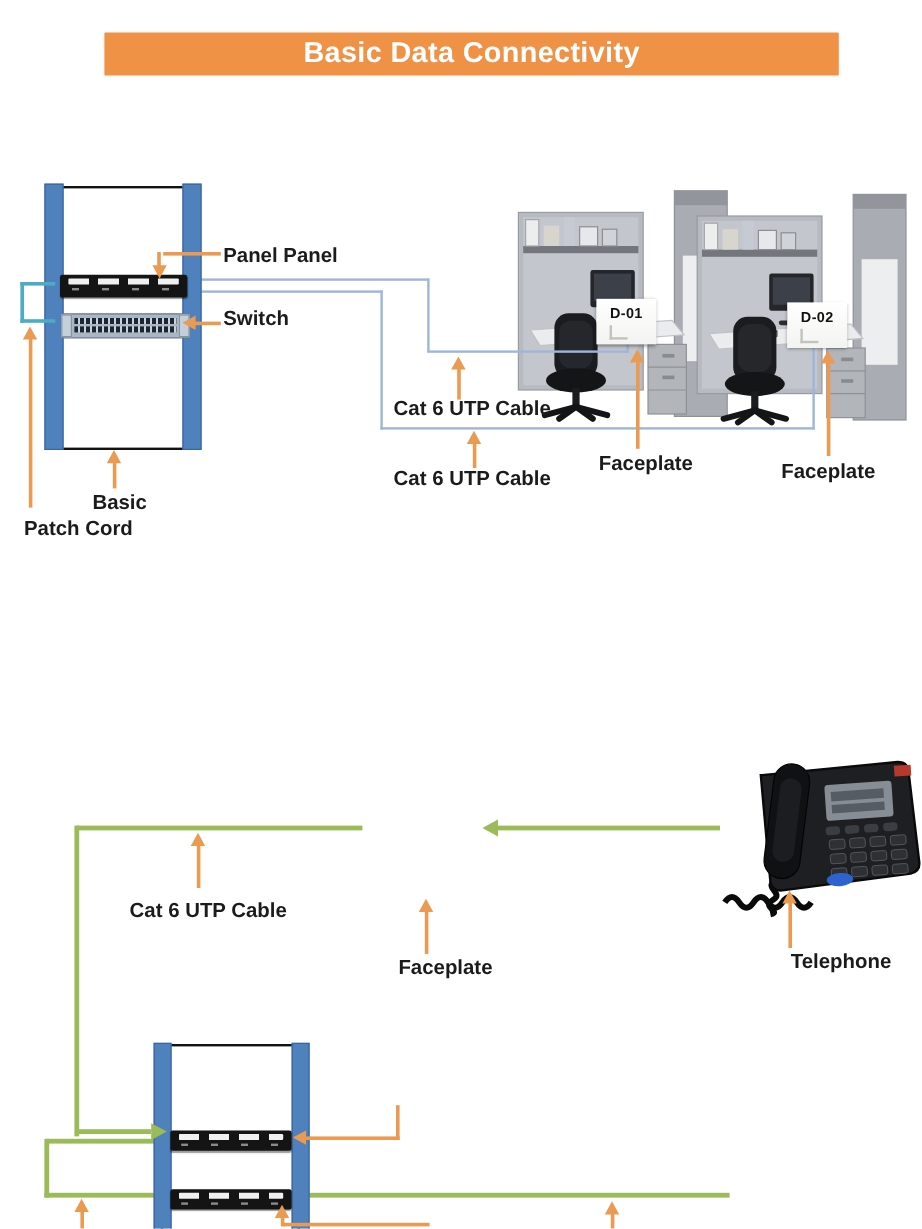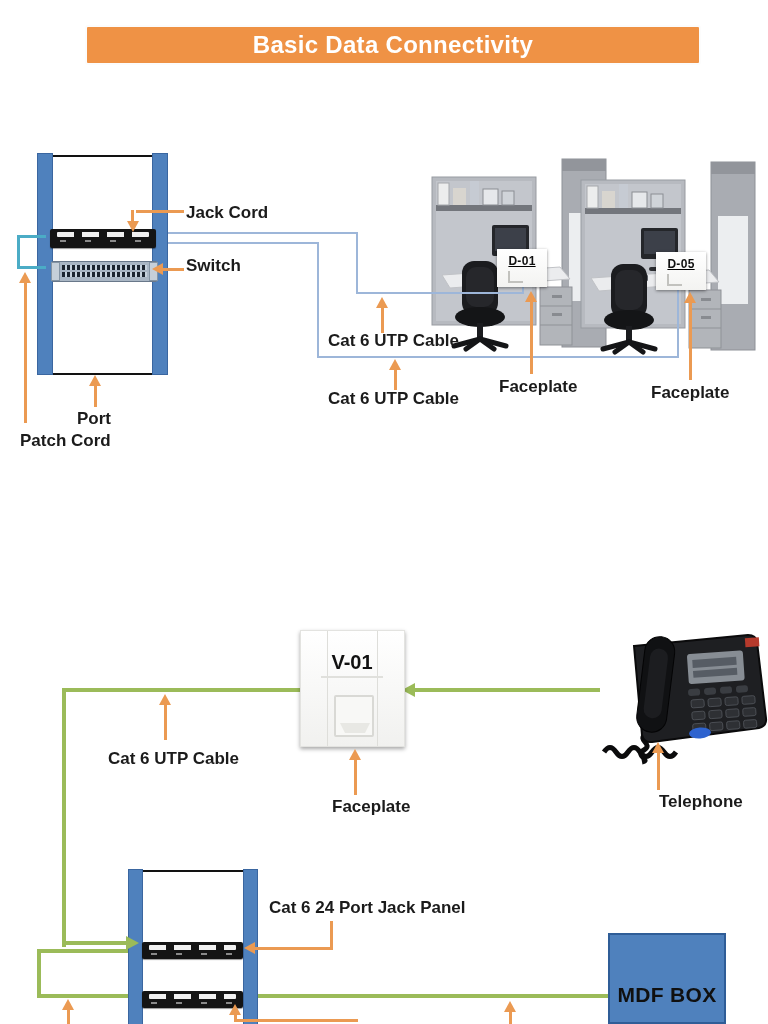--- a/index.html
+++ b/index.html
@@ -31,21 +31,21 @@
   .jpanel .slots{position:absolute;left:7%;right:7%;top:3px;height:5px;
      background:repeating-linear-gradient(90deg,#f0f0f0 0 17px,#141414 17px 25px);border-radius:1px;}
   .jpanel .marks{position:absolute;left:9%;right:9%;top:11px;height:2px;
      background:repeating-linear-gradient(90deg,#8a8a8a 0 6px,transparent 6px 25px);}
   .switch{position:absolute;background:#a9b6c4;border:1px solid #69788a;border-radius:1px;}
   .switch .ports{position:absolute;left:9px;right:9px;height:5px;
      background:repeating-linear-gradient(90deg,#1c2530 0 3px,#c7d3de 3px 5px);}
   .switch .ear{position:absolute;top:0;bottom:0;width:7px;background:#c5cfd9;border:1px solid #8494a4;}
   .tealcord{position:absolute;border:3px solid var(--teal);border-right:none;}
   .dplate{position:absolute;width:50px;height:38px;background:linear-gradient(#ffffff,#f3f3f1);
-     box-shadow:0 1px 3px rgba(0,0,0,.45);text-align:center;text-decoration:underline;}
+     box-shadow:0 1px 3px rgba(0,0,0,.45);text-align:center;}
   .dplate .txt{font-size:12px;font-weight:bold;color:#111;margin-top:5px;letter-spacing:.3px;}
   .dplate .jack{position:absolute;left:11px;bottom:4px;width:13px;height:10px;
      border-left:2px solid #c2c2be;border-bottom:2px solid #c2c2be;}
   .vplate{position:absolute;left:300px;top:630px;width:103px;height:115px;
      background:linear-gradient(#ffffff,#f1f1ef);box-shadow:0 2px 4px rgba(0,0,0,.35);border:1px solid #e3e3e0;}
   .vplate .seam{position:absolute;top:0;bottom:0;width:1px;background:#dededa;}
   .vplate .vtxt{position:absolute;left:20px;top:20px;width:62px;text-align:center;
      font-size:20px;font-weight:bold;color:#111;border-bottom:2px solid #e0e0dc;padding-bottom:2px;}
   .vplate .vjack{position:absolute;left:33px;top:64px;width:36px;height:38px;background:#f8f8f6;
      border:2px solid #d9d9d5;border-radius:2px;}
@@ -164,34 +164,34 @@
     <div class="ear" style="right:-2px;"></div>
     <div class="ports" style="top:3px;"></div>
     <div class="ports" style="top:10px;"></div>
   </div>
 
   <div class="dplate" style="left:497px;top:249px;">
     <div class="txt">D-01</div>
     <div class="jack"></div>
   </div>
   <div class="dplate" style="left:656px;top:252px;">
-    <div class="txt">D-05</div>
+    <div class="txt">D-02</div>
     <div class="jack"></div>
   </div>
 
-  <div class="lbl" style="left:186px;top:203px;">Jack Cord</div>
+  <div class="lbl" style="left:186px;top:203px;">Panel Panel</div>
   <div class="osh" style="left:136px;top:210px;width:48px;height:3px;"></div>
   <div class="osh" style="left:131px;top:210px;width:3px;height:12px;"></div>
   <div class="tri down" style="left:127px;top:221px;"></div>
 
   <div class="lbl" style="left:186px;top:256px;">Switch</div>
   <div class="osh" style="left:162px;top:268px;width:22px;height:3px;"></div>
   <div class="tri left" style="left:152px;top:263px;"></div>
 
-  <div class="lbl" style="left:77px;top:409px;">Port</div>
+  <div class="lbl" style="left:77px;top:409px;">Basic</div>
   <div class="osh" style="left:94px;top:385px;width:3px;height:22px;"></div>
   <div class="tri up" style="left:89px;top:375px;"></div>
 
   <div class="lbl" style="left:20px;top:431px;">Patch Cord</div>
   <div class="osh" style="left:24px;top:282px;width:3px;height:141px;"></div>
   <div class="tri up" style="left:19px;top:272px;"></div>
 
   <div class="lbl" style="left:328px;top:331px;">Cat 6 UTP Cable</div>
   <div class="osh" style="left:381px;top:307px;width:3px;height:26px;"></div>
   <div class="tri up" style="left:376px;top:297px;"></div>
@@ -212,28 +212,20 @@
   <div>
     <div class="gline" style="left:64px;top:688px;width:238px;height:4px;"></div>
     <div class="gline" style="left:62px;top:688px;width:4px;height:259px;"></div>
     <div class="gline" style="left:39px;top:949px;width:101px;height:4px;"></div>
     <div class="gline" style="left:37px;top:949px;width:4px;height:49px;"></div>
     <div class="gline" style="left:37px;top:994px;width:571px;height:4px;"></div>
   </div>
   <div class="gline" style="left:414px;top:688px;width:186px;height:4px;"></div>
   <div class="gtri left" style="left:402px;top:683px;"></div>
 
-  <div class="vplate">
-    <div class="seam" style="left:26px;"></div>
-    <div class="seam" style="left:76px;"></div>
-    <div class="vtxt">V-01</div>
-    <div class="vjack">
-        <div class="notch"></div>
-      </div>
-  </div>
 
   <svg width="168" height="132" viewBox="0 0 168 132" style="left:600px;top:630px;">
     <path d="M46,104 c-10,6 8,10 -2,16 c-10,6 8,10 -2,12" fill="none" stroke="#0b0b0c" stroke-width="5"></path>
     <path d="M4,122 q6,-9 12,0 t12,0 t12,0 t12,0 t12,0 t12,0" fill="none" stroke="#0b0b0c" stroke-width="5"></path>
     <path d="M34,16 L148,5 Q156,5 157,12 L166,88 Q167,96 159,98 L52,112 Q44,113 42,105 Z" fill="#1e1f22" stroke="#0a0a0b" stroke-width="2"></path>
     <g transform="rotate(-4 120 40)">
       <rect x="88" y="22" width="56" height="30" rx="3" fill="#878d94"></rect>
       <rect x="93" y="28" width="44" height="8" fill="#565c64"></rect>
       <rect x="93" y="39" width="44" height="7" fill="#565c64"></rect>
       <rect x="147" y="10" width="14" height="9" fill="#b63a2c"></rect>
@@ -284,25 +276,21 @@
     <div class="slots"></div>
     <div class="marks"></div>
   </div>
   <div class="jpanel" style="left:142px;top:991px;width:101px;height:17px;">
     <div class="slots"></div>
     <div class="marks"></div>
   </div>
   <div class="gline" style="left:64px;top:941px;width:62px;height:4px;"></div>
   <div class="gtri right" style="left:126px;top:936px;"></div>
 
-  <div class="mdf">
-    <div class="mtxt">MDF BOX</div>
-  </div>
-
-  <div class="lbl" style="left:269px;top:898px;">Cat 6 24 Port Jack Panel</div>
+
   <div class="osh" style="left:330px;top:921px;width:3px;height:29px;"></div>
   <div class="osh" style="left:254px;top:947px;width:79px;height:3px;"></div>
   <div class="tri left" style="left:244px;top:942px;"></div>
 
   <div class="osh" style="left:67px;top:1009px;width:3px;height:15px;"></div>
   <div class="tri up" style="left:62px;top:999px;"></div>
 
   <div class="osh" style="left:234px;top:1014px;width:3px;height:8px;"></div>
   <div class="tri up" style="left:229px;top:1004px;"></div>
   <div class="osh" style="left:236px;top:1019px;width:122px;height:3px;"></div>

